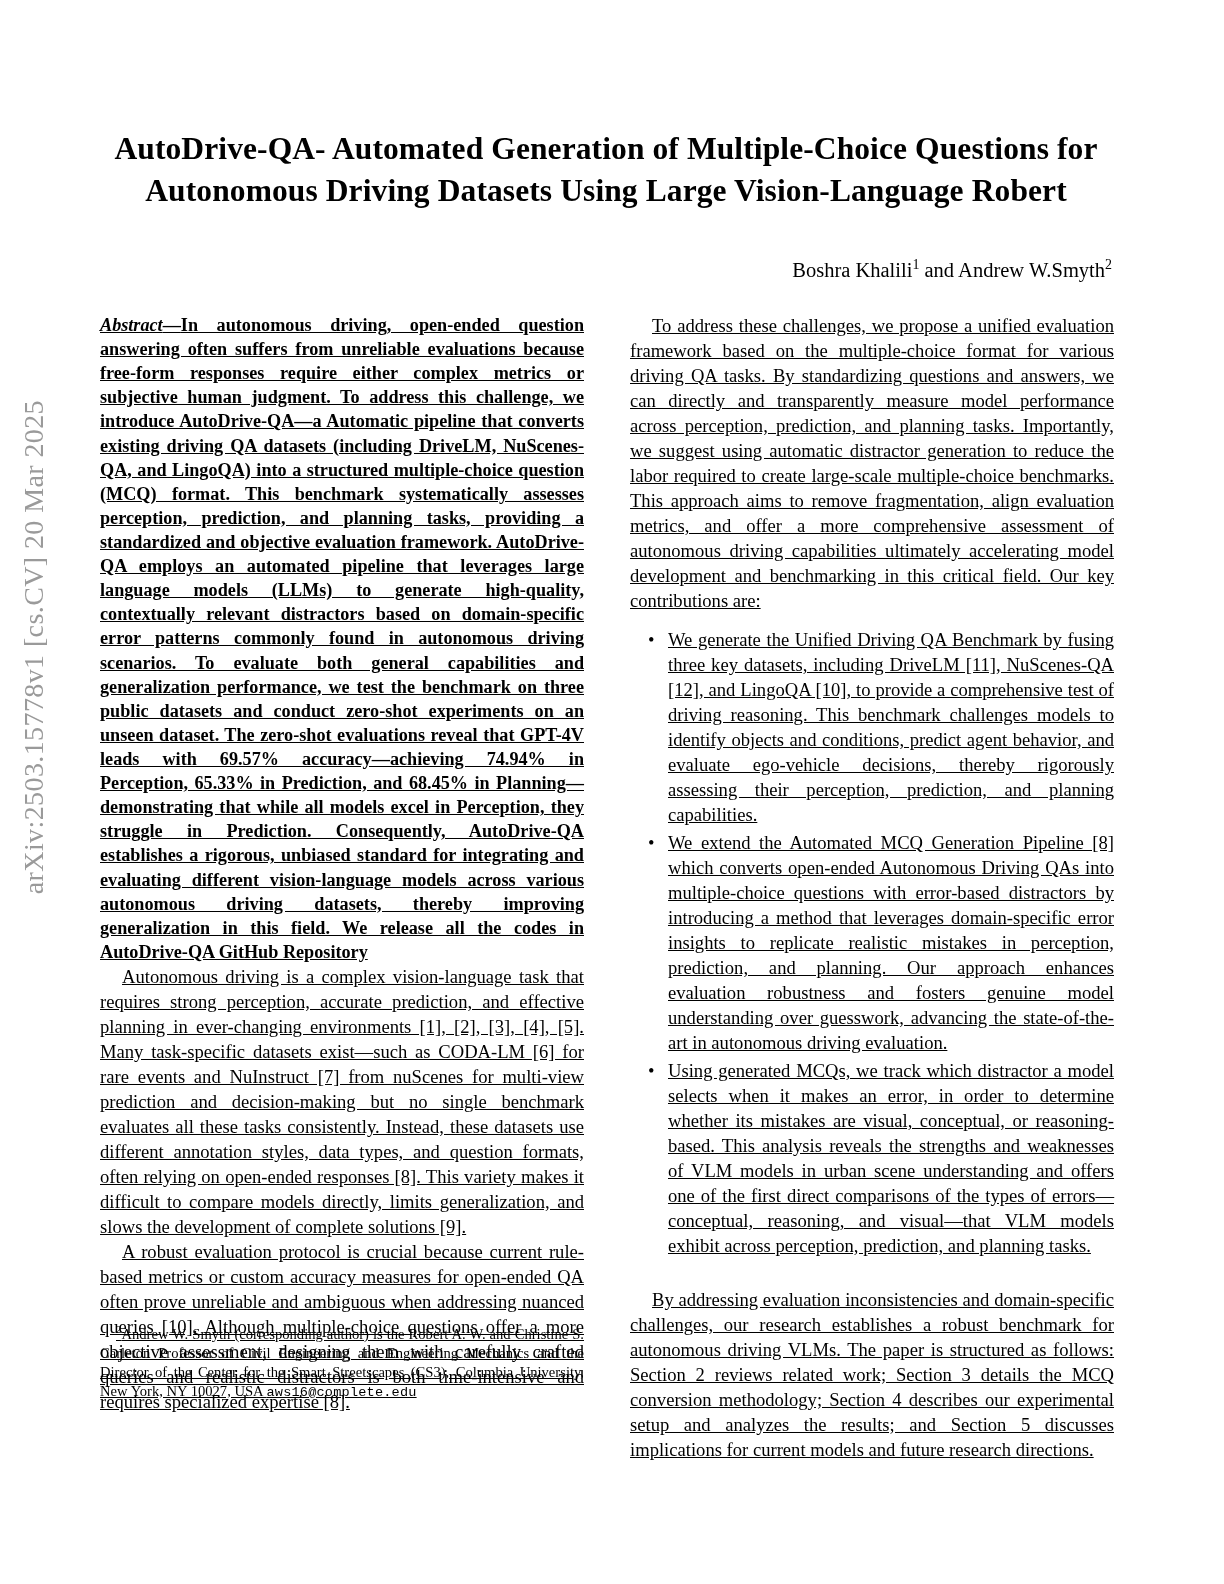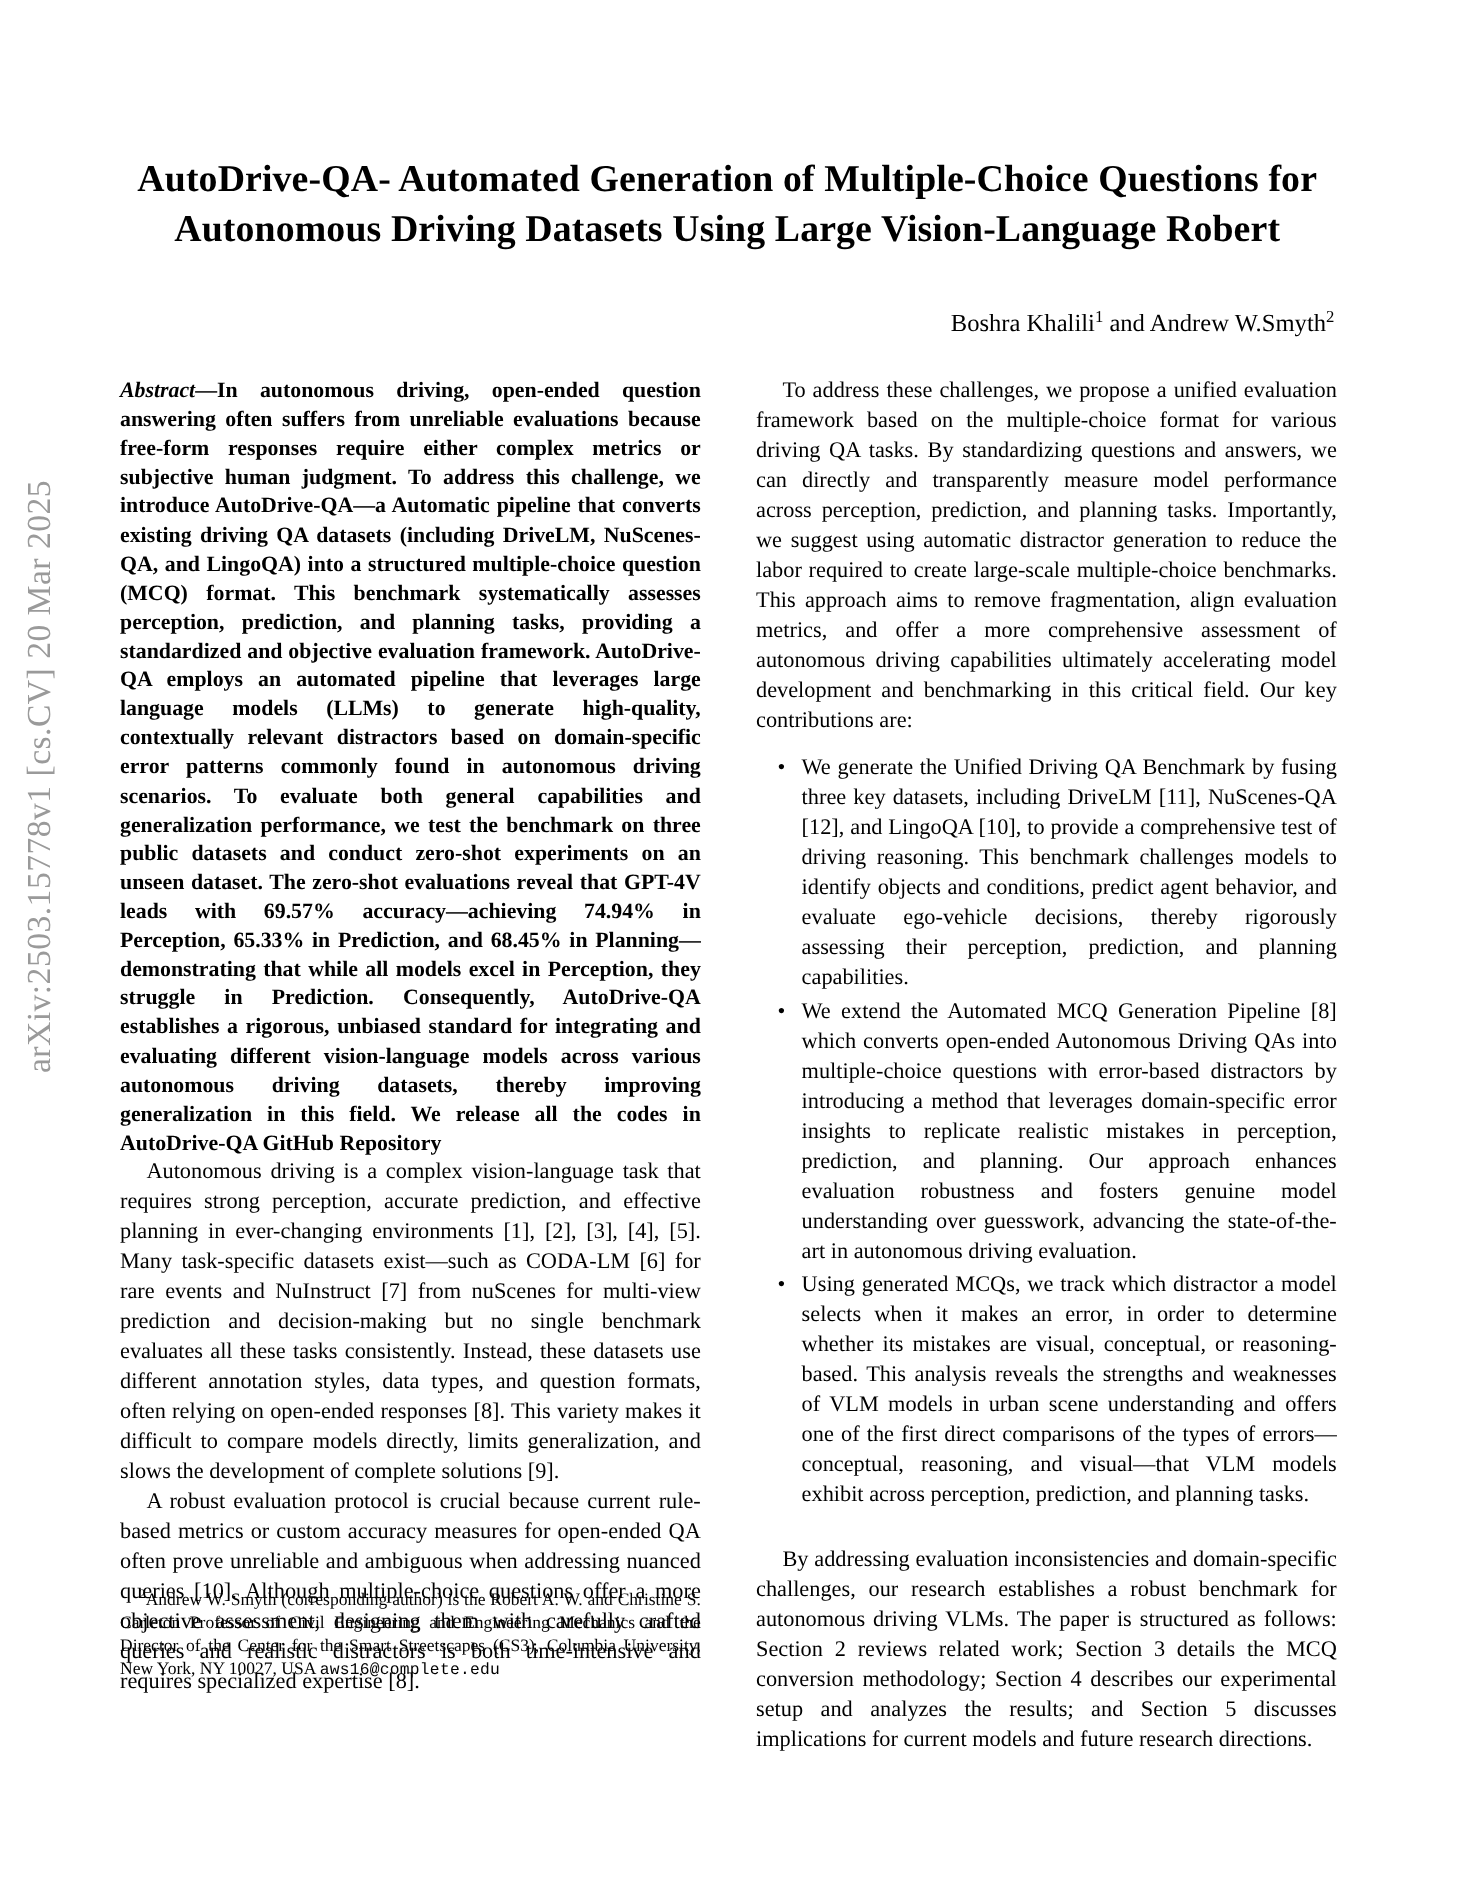--- a/index.html
+++ b/index.html
@@ -72,20 +72,21 @@
   .col-left  { left: 0; }
   .col-right { left: 530px; }
 
   p, li {
     margin: 0;
     font-size: 18.6px;
     line-height: 1.345;
     text-align: justify;
     text-justify: inter-word;
     hyphens: none;
+    text-decoration: underline;
   }
   p.indent { text-indent: 22px; }
 
   .abstract {
     font-weight: bold;
     font-size: 18.2px;
     line-height: 1.325;
     text-align: justify;
   }
   .abstract .abs-label {

